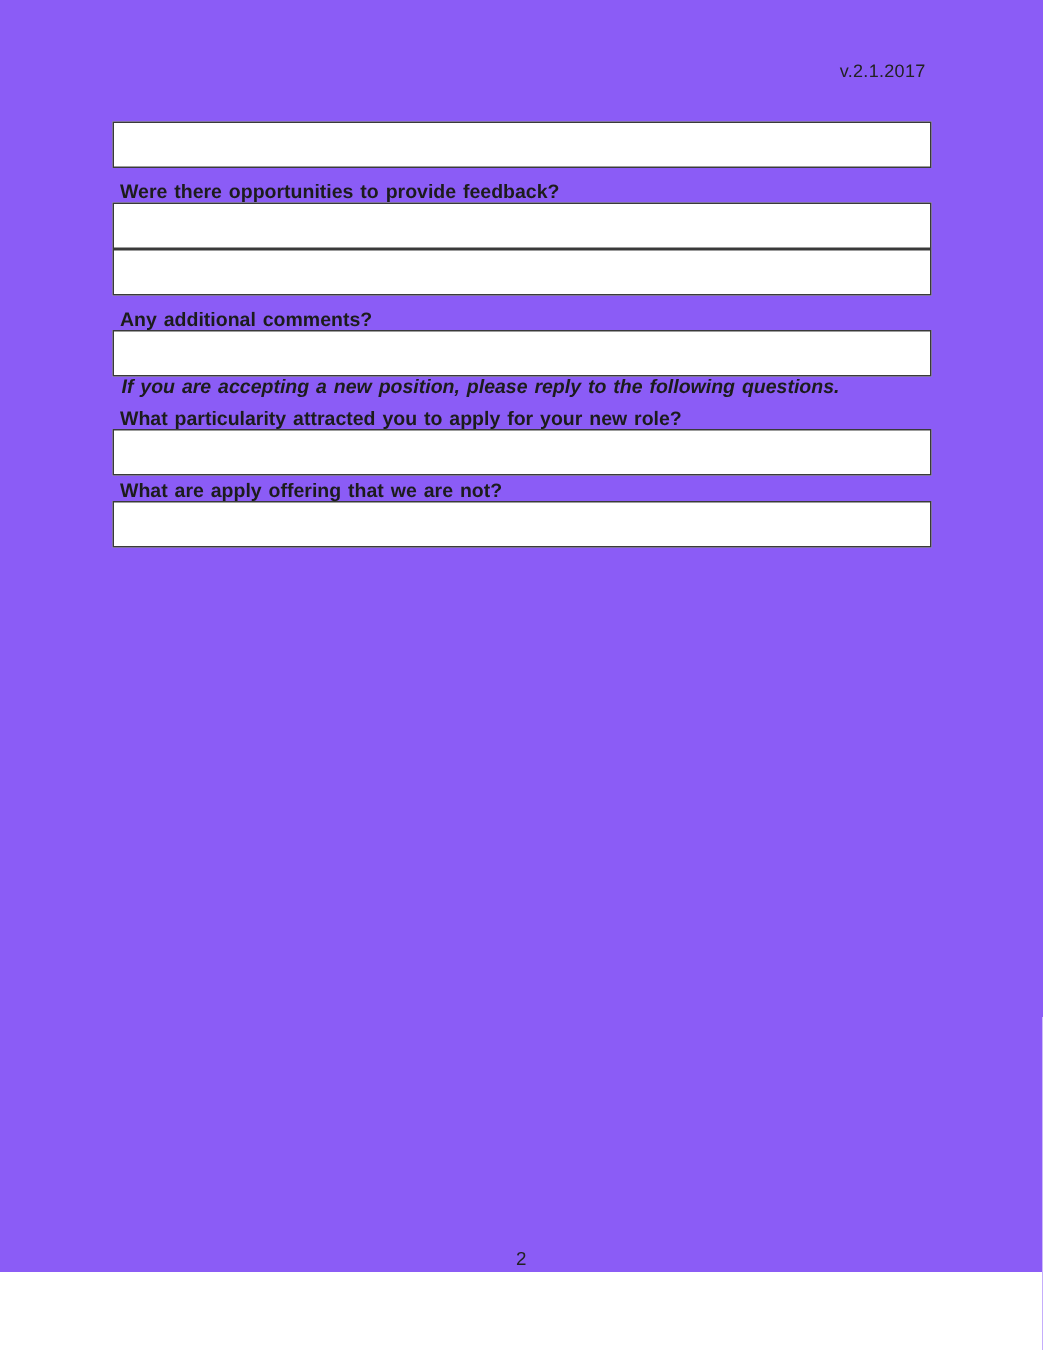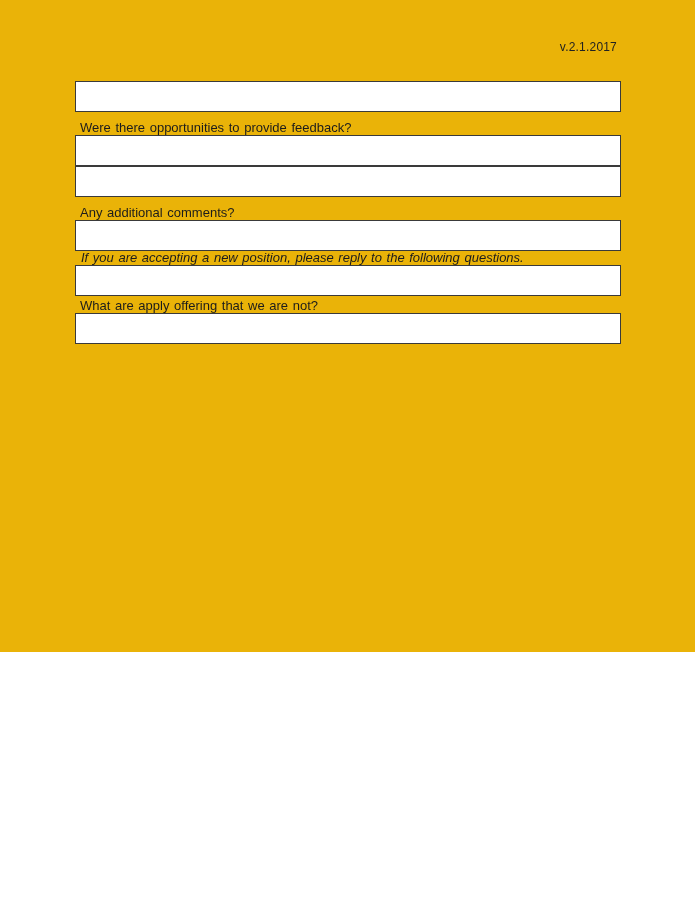--- a/index.html
+++ b/index.html
@@ -3,40 +3,41 @@
 <meta charset="utf-8">
 <style>
   html, body {
     margin: 0;
     padding: 0;
     background: #ffffff;
   }
   .page {
     position: relative;
     width: 695px;
-    height: 652px;
-    background: #eab308;
+    height: 848px;
+    background: #8b5cf6;
     font-family: "Liberation Sans", sans-serif;
     color: #1c1c1c;
     font-size: 13px;
     overflow: hidden;
   }
   .version {
     position: absolute;
     top: 40px;
     right: 78px;
     font-size: 12px;
     color: #222222;
     letter-spacing: 0.2px;
   }
   .content {
     position: absolute;
     left: 75px;
     top: 0;
     width: 546px;
+    font-weight: bold;
   }
   .answer-box {
     box-sizing: border-box;
     width: 546px;
     height: 31px;
     border: 1.5px solid #3a3a3a;
     background: #ffffff;
   }
   .box-first { margin-top: 81px; }
   .qlabel {
@@ -95,20 +96,21 @@
     <div class="qlabel">Were there opportunities to provide feedback?</div>
     <div class="answer-box"></div>
 
     <div class="answer-box"></div>
 
     <div class="qlabel">Any additional comments?</div>
     <div class="answer-box"></div>
 
     <div class="intro-note">If you are accepting a new position, please reply to the following questions.</div>
 
+    <div class="qlabel qlabel-after-intro">What particularity attracted you to apply for your new role?</div>
     <div class="answer-box"></div>
 
     <div class="qlabel qlabel-tight">What are apply offering that we are not?</div>
     <div class="answer-box"></div>
 
 
   </div>
 
   <div class="page-number">2</div>
 

